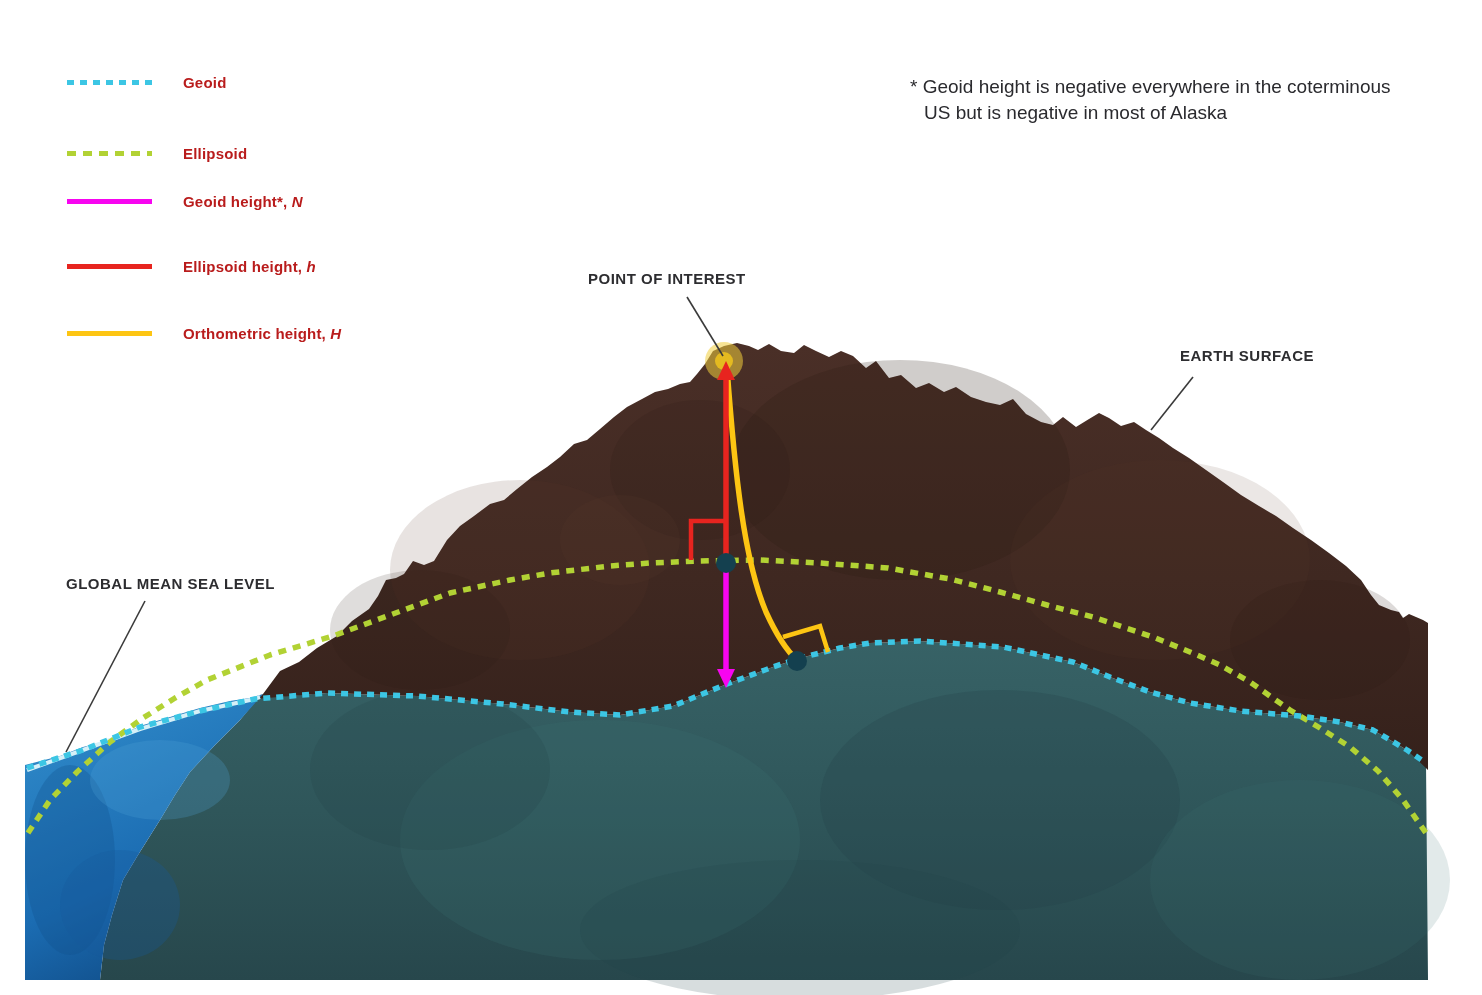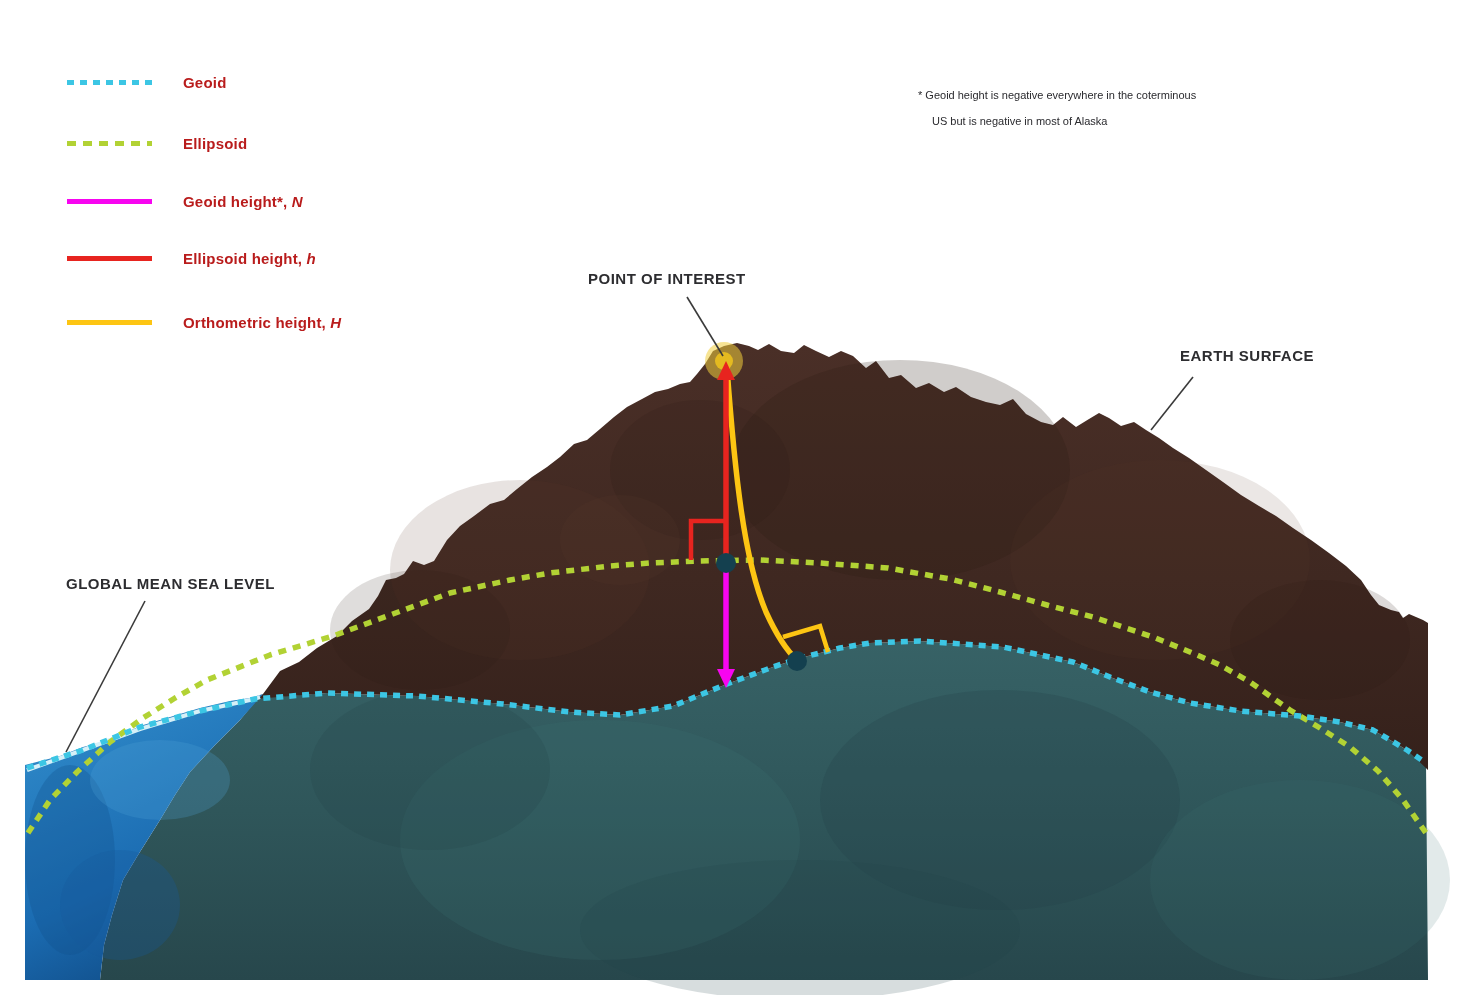--- a/index.html
+++ b/index.html
@@ -6,22 +6,22 @@
   body{font-family:"Liberation Sans","DejaVu Sans",sans-serif;}
   .stage{position:relative;width:1482px;height:995px;background:#ffffff;overflow:hidden;}
   .stage svg{position:absolute;left:0;top:0;}
   
   .legend{position:absolute;left:67px;top:0;width:420px;}
   .legend-row{position:absolute;left:0;display:flex;align-items:center;height:30px;}
   .legend-swatch{width:85px;height:5px;flex:0 0 85px;}
   .legend-label{margin-left:31px;font-size:15px;font-weight:700;color:#b91c1c;letter-spacing:.2px;white-space:nowrap;}
   .legend-label i{font-style:italic;}
   
-  .footnote{position:absolute;left:910px;top:74px;width:500px;font-size:11px;line-height:26px;
-            color:#2a2a2e;margin:8px;padding-left:14px;text-indent:-14px;}
+  .footnote{position:absolute;left:910px;top:74px;width:500px;font-size:19px;line-height:26px;
+            color:#2a2a2e;margin:0;padding-left:14px;text-indent:-14px;}
   
   .anno{font-family:"Liberation Sans","DejaVu Sans",sans-serif;font-size:15px;font-weight:700;
         letter-spacing:.5px;fill:#2d2d30;}
 </style>
 </head>
 <body>
 
 <div class="stage">
 
   <svg width="1482" height="995" viewBox="0 0 1482 995">
@@ -104,33 +104,33 @@
     <text class="anno" x="588" y="284">POINT OF INTEREST</text>
     <text class="anno" x="1180" y="361">EARTH SURFACE</text>
     <text class="anno" x="66" y="589">GLOBAL MEAN SEA LEVEL</text>
   </svg>
 
   <div class="legend">
     <div class="legend-row" style="top:67px">
       <div class="legend-swatch" style="background: repeating-linear-gradient(90deg, rgb(60, 198, 228) 0px, rgb(60, 198, 228) 7px, transparent 7px, transparent 13px);"></div>
       <div class="legend-label"><span>Geoid</span><i></i></div>
     </div>
-    <div class="legend-row" style="top:128px">
+    <div class="legend-row" style="top:138px">
       <div class="legend-swatch" style="background: repeating-linear-gradient(90deg, rgb(178, 210, 52) 0px, rgb(178, 210, 52) 9px, transparent 9px, transparent 16px);"></div>
       <div class="legend-label"><span>Ellipsoid</span><i></i></div>
     </div>
     <div class="legend-row" style="top:186px">
       <div class="legend-swatch" style="background: rgb(247, 5, 240);"></div>
       <div class="legend-label"><span>Geoid height*, </span><i>N</i></div>
     </div>
-    <div class="legend-row" style="top:243px">
+    <div class="legend-row" style="top:251px">
       <div class="legend-swatch" style="background: rgb(231, 36, 31);"></div>
       <div class="legend-label"><span>Ellipsoid height, </span><i>h</i></div>
     </div>
-    <div class="legend-row" style="top:307px">
+    <div class="legend-row" style="top:318px">
       <div class="legend-swatch" style="background: rgb(253, 197, 19);"></div>
       <div class="legend-label"><span>Orthometric height, </span><i>H</i></div>
     </div>
   </div>
 
   <p class="footnote"><span>* Geoid height is negative everywhere in the coterminous</span><br><span>US but is negative in most of Alaska</span></p>
 
 </div>
 
 </body></html>

